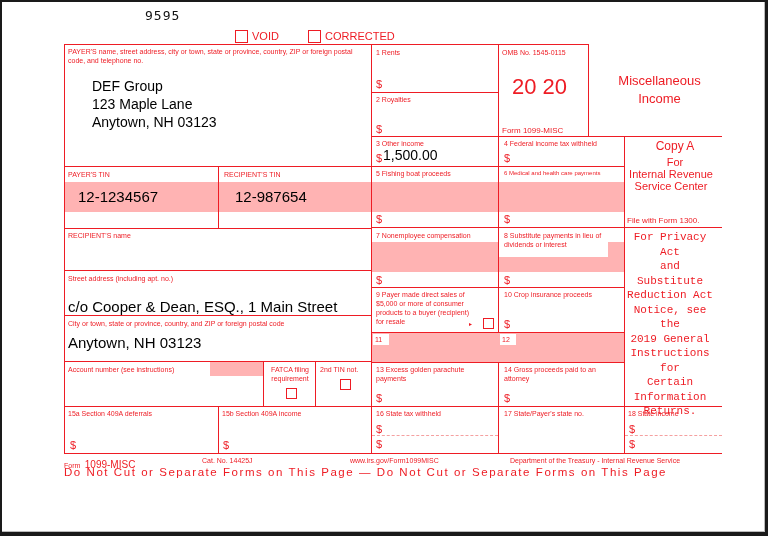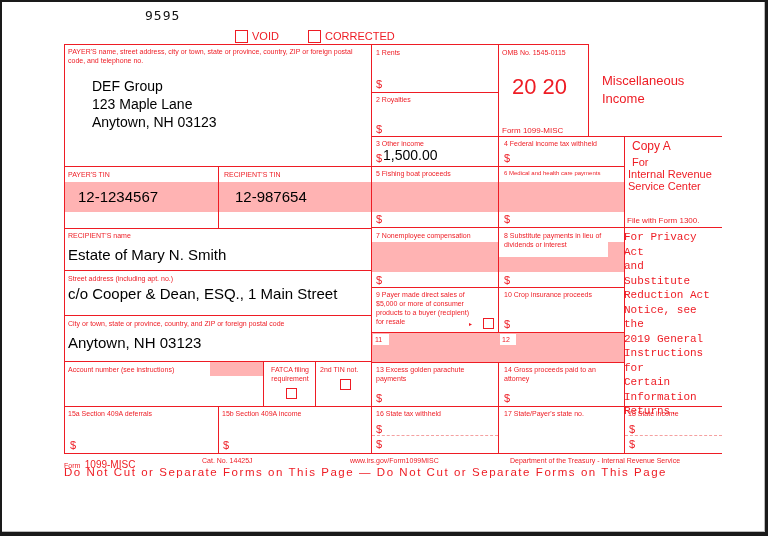--- a/index.html
+++ b/index.html
@@ -15,21 +15,21 @@
     .abs { position: absolute; }
     .lbl { position: absolute; font-size: 7px; color: #ee1c24; line-height: 9px; white-space: nowrap; }
     .lbl.wrap { white-space: normal; }
     .val { position: absolute; font-size: 15px; color: #000000; white-space: nowrap; }
     .dollar { position: absolute; font-size: 11px; color: #ee1c24; }
     .shade { position: absolute; background: #ffb3b3; }
     .hline { position: absolute; height: 1px; background: #ee1c24; }
     .vline { position: absolute; width: 1px; background: #ee1c24; }
     .dash { position: absolute; height: 0; border-top: 1px dashed #f5a0a0; }
     .chk { position: absolute; width: 11px; height: 11px; border: 1px solid #ee1c24; background: #fff; box-sizing: border-box; }
-    .side { position: absolute; color: #ee1c24; text-align: left; font-size: 11px; line-height: 13px; }
+    .side { position: absolute; color: #ee1c24; text-align: center; font-size: 11px; line-height: 13px; }
   </style>
 </head>
 <body>
 
 <div class="page">
 
   <div class="abs" style="left:143px;top:6px;font-family:'DejaVu Sans Mono',monospace;font-size:13px;color:#111;letter-spacing:1px;">9595</div>
   <div class="chk" style="left:233px;top:28px;width:13px;height:13px;"></div>
   <div class="abs red" style="left:250px;top:28px;font-size:11px;">VOID</div>
   <div class="chk" style="left:306px;top:28px;width:13px;height:13px;"></div>
@@ -103,34 +103,33 @@
 
   <div class="lbl" style="left:374px;top:167px;">5 Fishing boat proceeds</div>
   <div class="lbl" style="left:502px;top:167px;font-size:6px;">6 Medical and health care payments</div>
   <div class="shade" style="left:370px;top:180px;width:252px;height:30px;"></div>
   <div class="vline" style="left:496px;top:164px;height:287px;"></div>
   <div class="dollar" style="left:374px;top:211px;">$</div>
   <div class="dollar" style="left:502px;top:211px;">$</div>
   <div class="hline" style="left:369px;top:225px;width:253px;"></div>
 
   <div class="lbl" style="left:66px;top:229px;">RECIPIENT'S name</div>
-  <div class="val" style="left:66px;top:244px;">Estate of Mary N. Smith</div>
   <div class="hline" style="left:62px;top:268px;width:307px;"></div>
 
   <div class="lbl" style="left:374px;top:229px;">7 Nonemployee compensation</div>
   <div class="shade" style="left:370px;top:240px;width:126px;height:30px;"></div>
   <div class="shade" style="left:497px;top:255px;width:125px;height:15px;"></div>
   <div class="shade" style="left:606px;top:240px;width:16px;height:15px;"></div>
   <div class="lbl wrap" style="left:502px;top:229px;width:112px;">8 Substitute payments in lieu of dividends or interest</div>
   <div class="dollar" style="left:374px;top:272px;">$</div>
   <div class="dollar" style="left:502px;top:272px;">$</div>
   <div class="hline" style="left:369px;top:285px;width:253px;"></div>
 
   <div class="lbl" style="left:66px;top:272px;">Street address (including apt. no.)</div>
-  <div class="val" style="left:66px;top:283px;text-align:center;">c/o Cooper &amp; Dean, ESQ., 1 Main Street</div>
+  <div class="val" style="left:66px;top:296px;text-align:center;">c/o Cooper &amp; Dean, ESQ., 1 Main Street</div>
   <div class="hline" style="left:62px;top:313px;width:307px;"></div>
 
   <div class="lbl" style="left:66px;top:317px;">City or town, state or province, country, and ZIP or foreign postal code</div>
   <div class="val" style="left:66px;top:332px;">Anytown, NH 03123</div>
   <div class="hline" style="left:62px;top:359px;width:307px;"></div>
 
   <div class="lbl wrap" style="left:374px;top:288px;width:100px;">9 Payer made direct sales of $5,000 or more of consumer products to a buyer (recipient) for resale</div>
   <div class="abs red" style="left:467px;top:318px;font-size:6px;">▸</div>
   <div class="chk" style="left:481px;top:316px;"></div>
   <div class="lbl" style="left:502px;top:288px;">10 Crop insurance proceeds</div>

